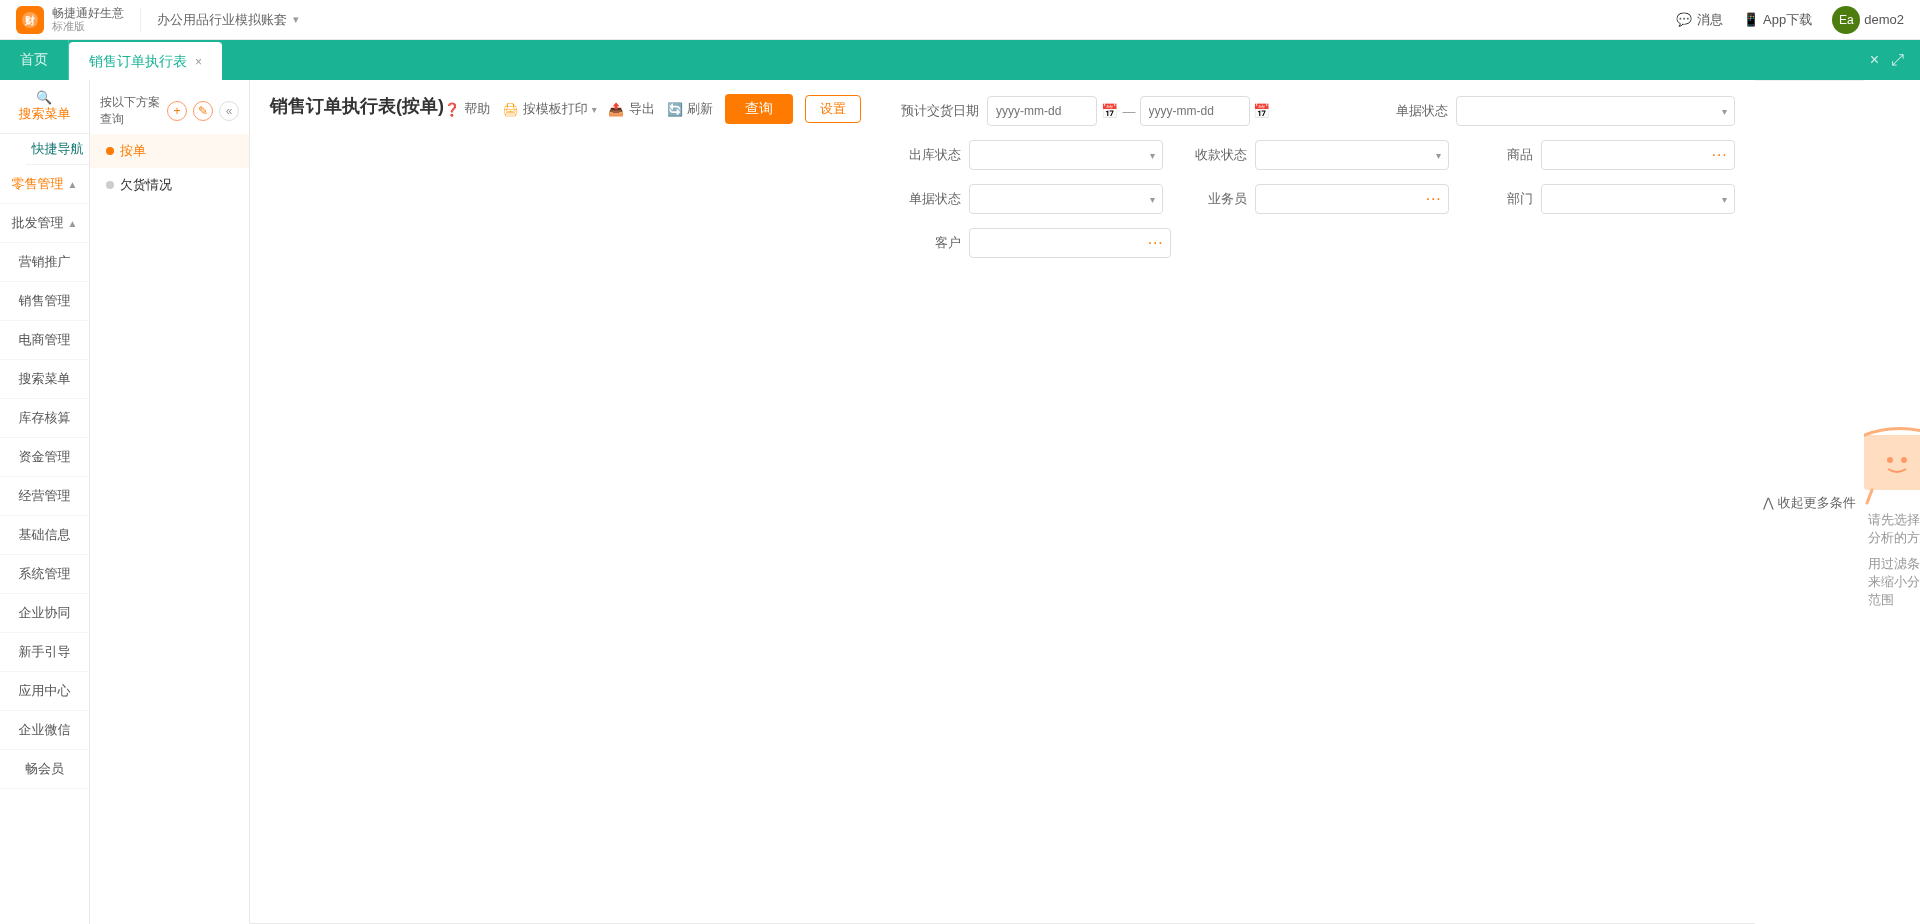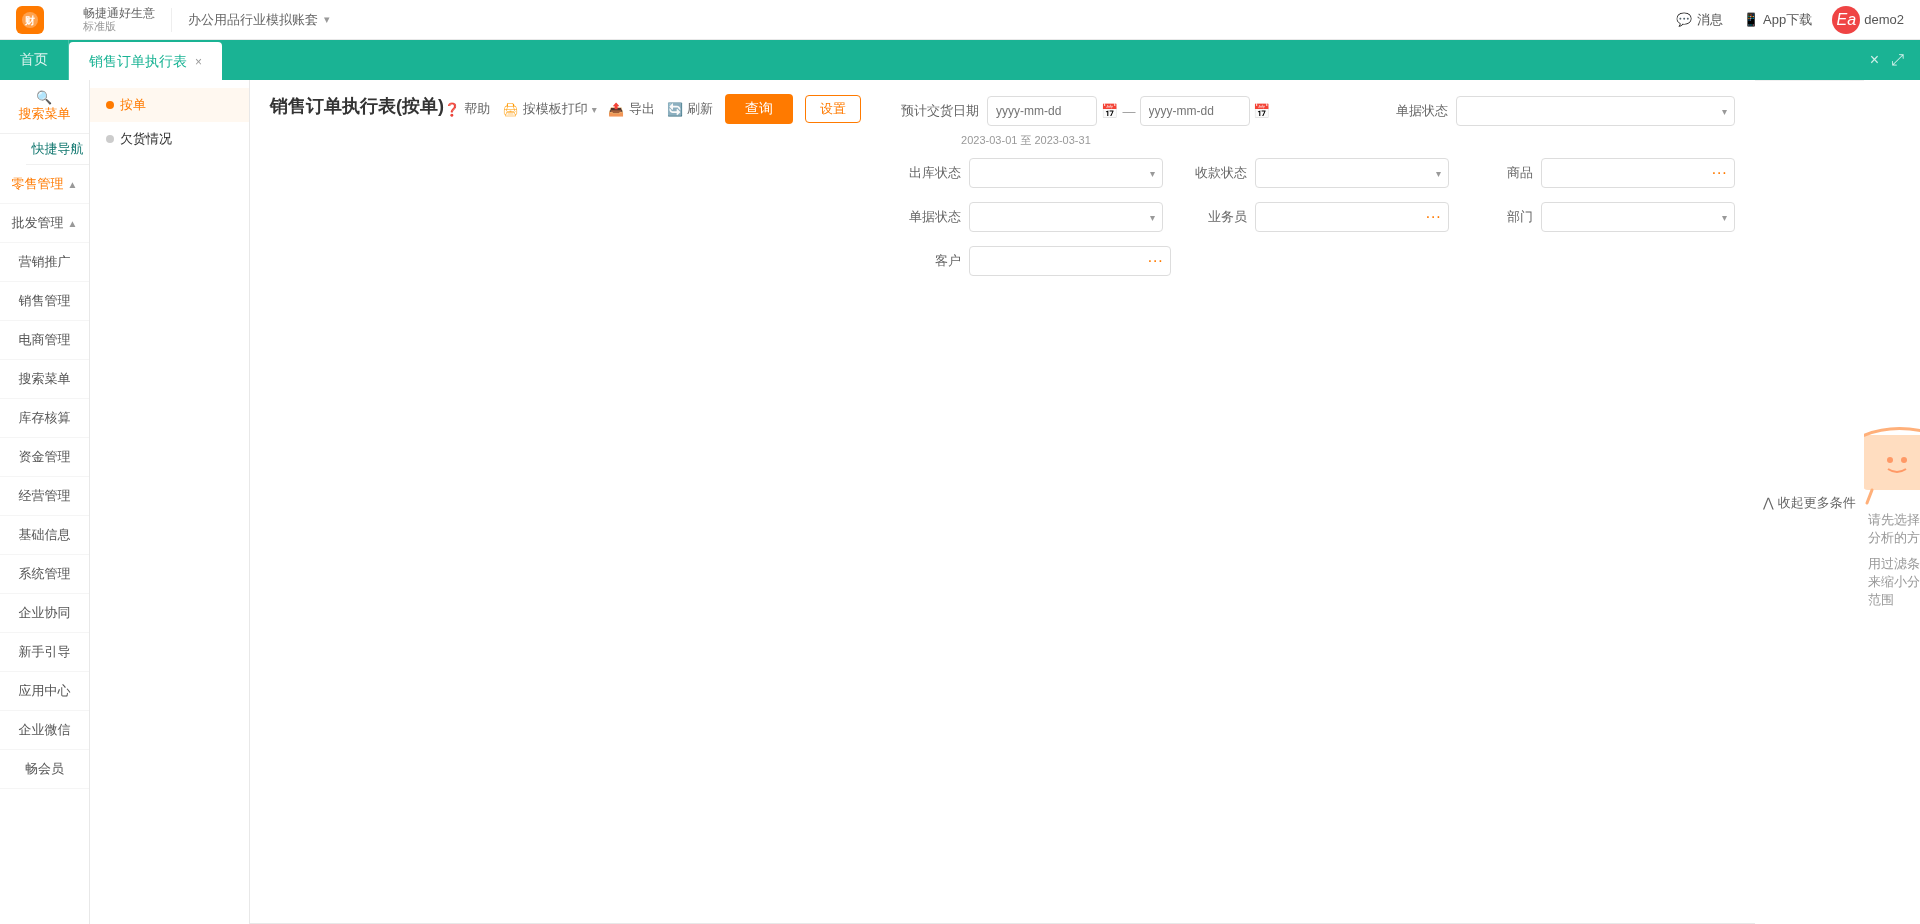--- a/index.html
+++ b/index.html
@@ -30,21 +30,20 @@
       align-items: center;
       justify-content: center;
       color: white;
       font-size: 11px;
       font-weight: bold;
     }
     .logo-text {
       font-size: 12px;
       color: #666;
       line-height: 1.2;
-      margin-left: 31px;
     }
     .header-breadcrumb {
       display: flex;
       align-items: center;
       gap: 6px;
       color: #666;
       font-size: 13px;
     }
     .header-breadcrumb .chevron {
       color: #999;
@@ -60,28 +59,27 @@
     .header-right-item {
       display: flex;
       align-items: center;
       gap: 4px;
       cursor: pointer;
     }
     .avatar {
       width: 28px;
       height: 28px;
       border-radius: 50%;
-      background: #ef4444;
+      background: #4d7c0f;
       overflow: hidden;
       display: flex;
       align-items: center;
       justify-content: center;
       color: white;
-      font-size: 16px;
-      font-style: italic;
+      font-size: 12px;
     }
 
     
     .tab-bar {
       height: 40px;
       background: #1ab394;
       display: flex;
       align-items: center;
       padding: 0 0 0 0;
       flex-shrink: 0;
@@ -601,20 +599,34 @@
     </div>
     <div class="sidebar-item">
       <span>畅会员</span>
     </div>
   </div>
 
   <div class="content-area">
     <div class="inner-layout">
 
       <div class="left-panel">
+        <div class="left-panel-header">
+          <span style="font-size:12px;color:#666;">按以下方案查询</span>
+          <div class="left-panel-actions">
+            <div class="left-panel-btn" style="color:#ff7a00;border-color:#ff9966;">
+              <span>+</span>
+            </div>
+            <div class="left-panel-btn" style="color:#ff7a00;border-color:#ff9966;">
+              <span>✎</span>
+            </div>
+            <div class="left-panel-btn" style="color:#999;border-color:#ddd;">
+              <span>«</span>
+            </div>
+          </div>
+        </div>
         <div class="left-panel-item active">
           <div class="item-dot"></div>
           <span>按单</span>
         </div>
         <div class="left-panel-item">
           <div class="item-dot-gray"></div>
           <span>欠货情况</span>
         </div>
       </div>
 
@@ -663,23 +675,20 @@
 
             <div class="filter-section" style="flex:1.5;">
               <span class="filter-label">单据状态</span>
               <div class="filter-select-wrapper">
                 <input type="text" class="filter-select" value="" style="">
                 <span class="chevron-down">▾</span>
               </div>
             </div>
           </div>
 
-          <div style="margin-left:60px;margin-bottom:10px;margin-top:-8px;">
-            <span class="date-hint">2023-03-01 至 2023-03-31</span>
-          </div>
 
           <div class="filter-row">
             <div class="filter-section">
               <span class="filter-label">出库状态</span>
               <div class="filter-select-wrapper">
                 <input type="text" class="filter-select" value="" style="">
                 <span class="chevron-down">▾</span>
               </div>
             </div>
             <div class="filter-section">

